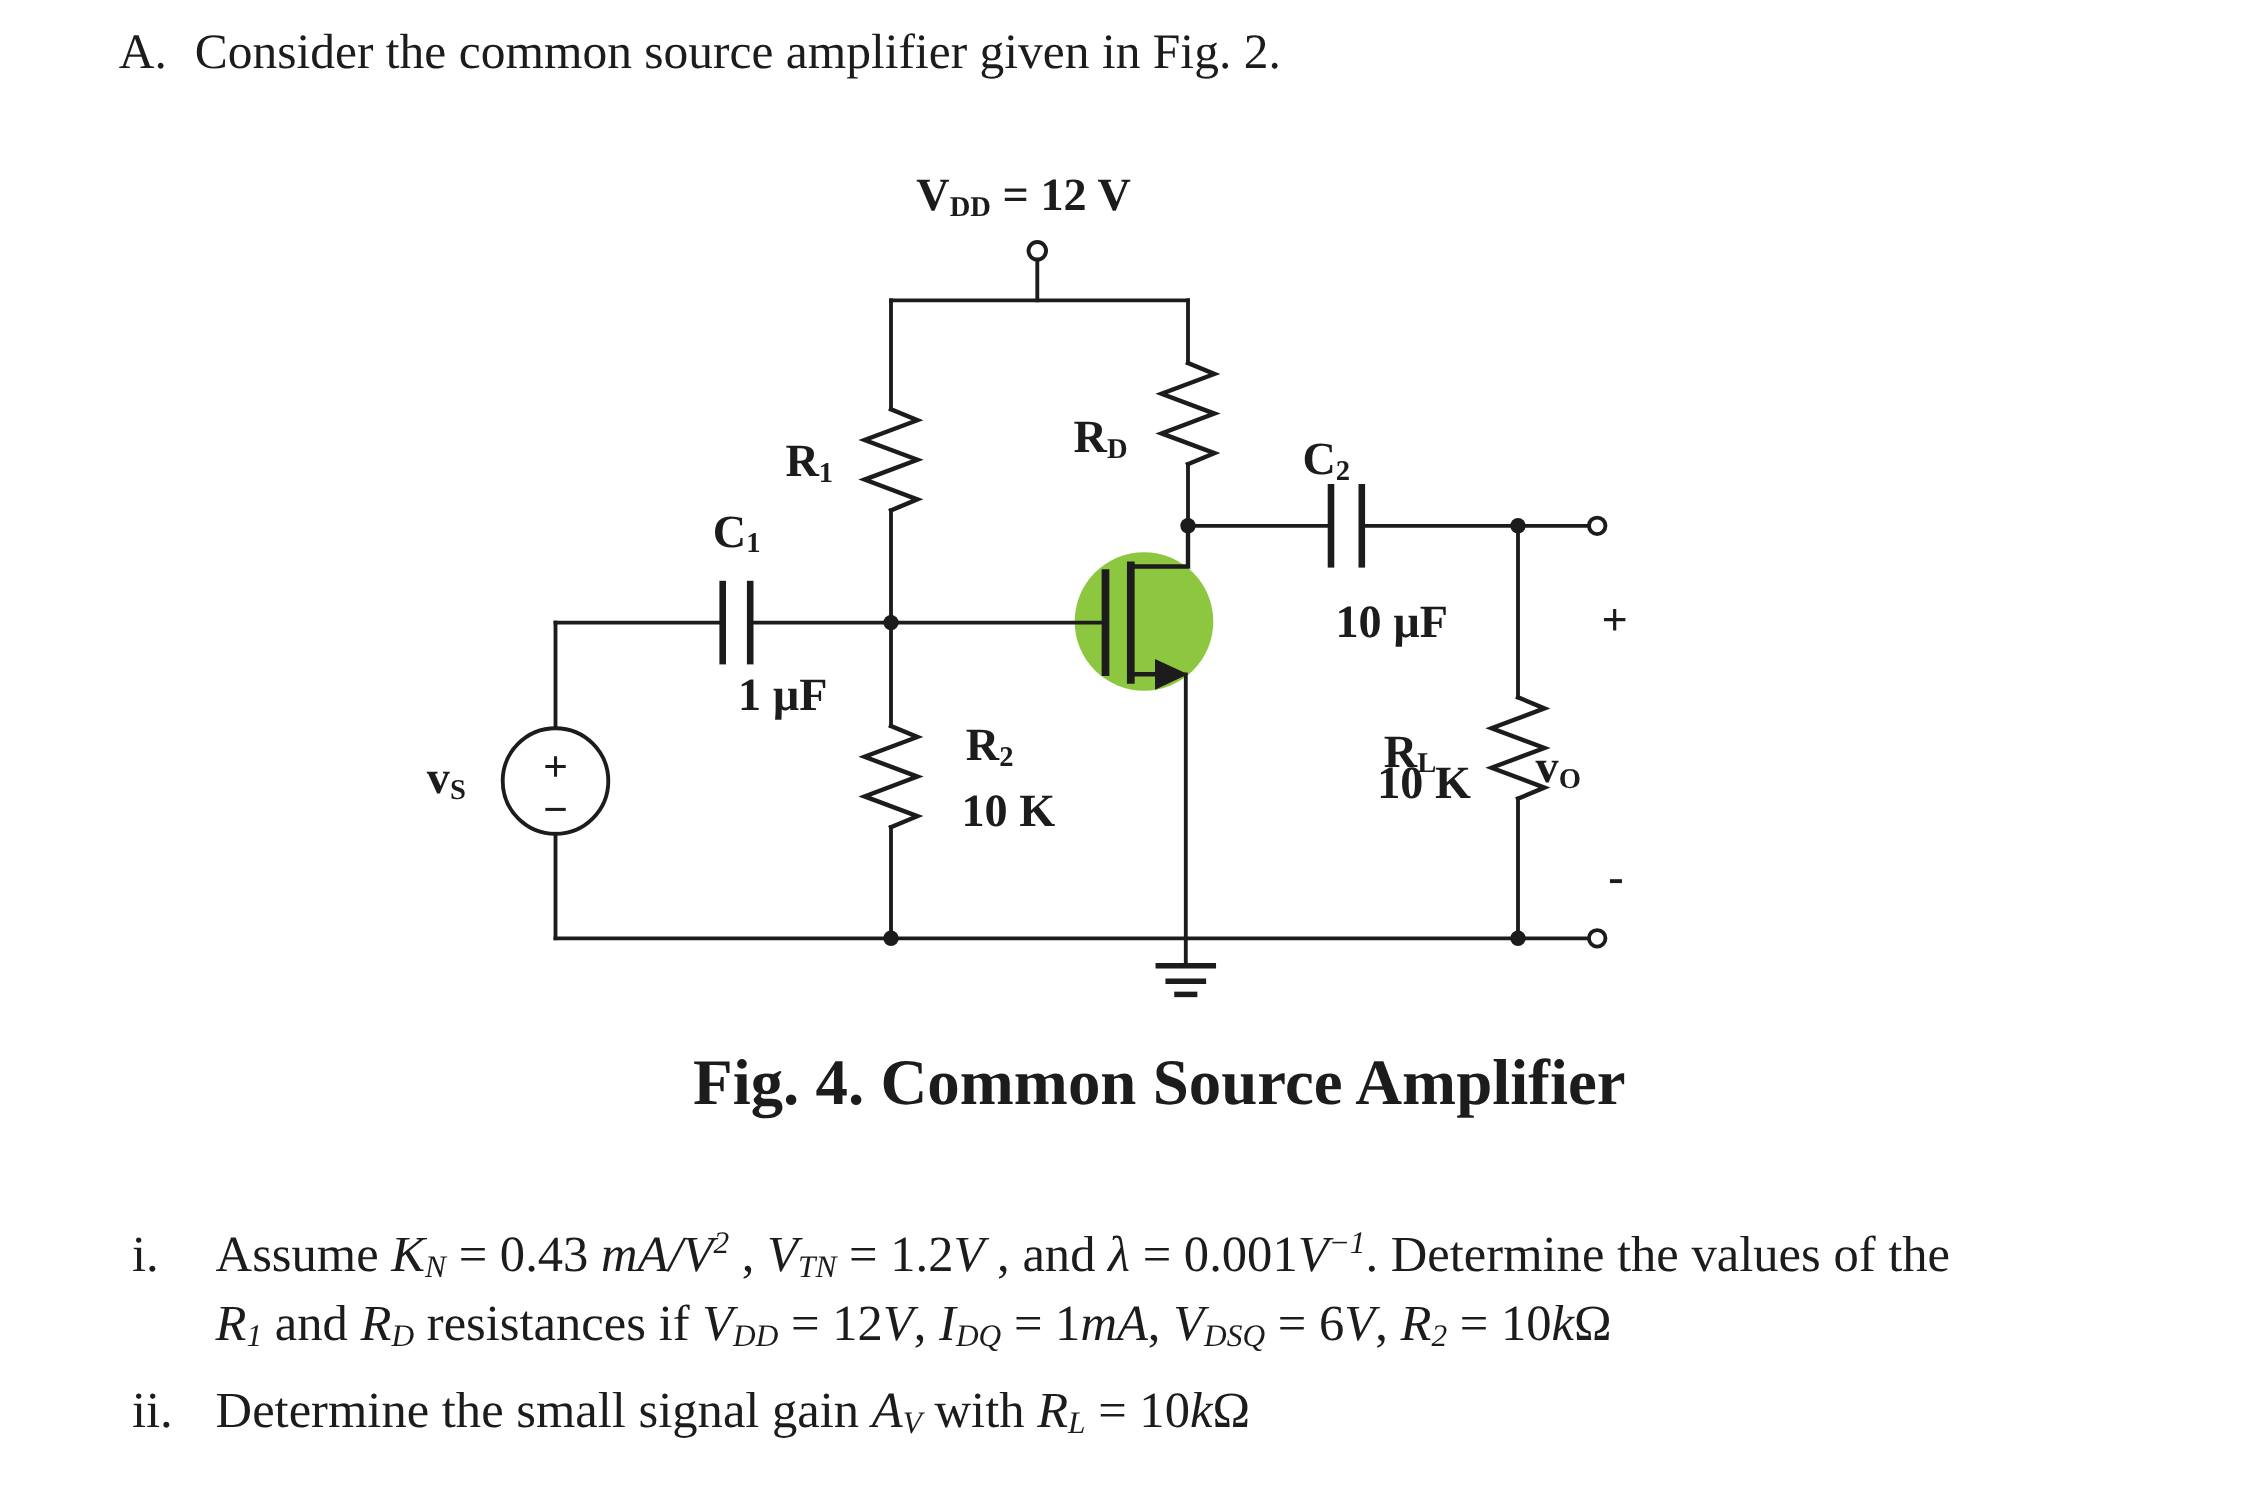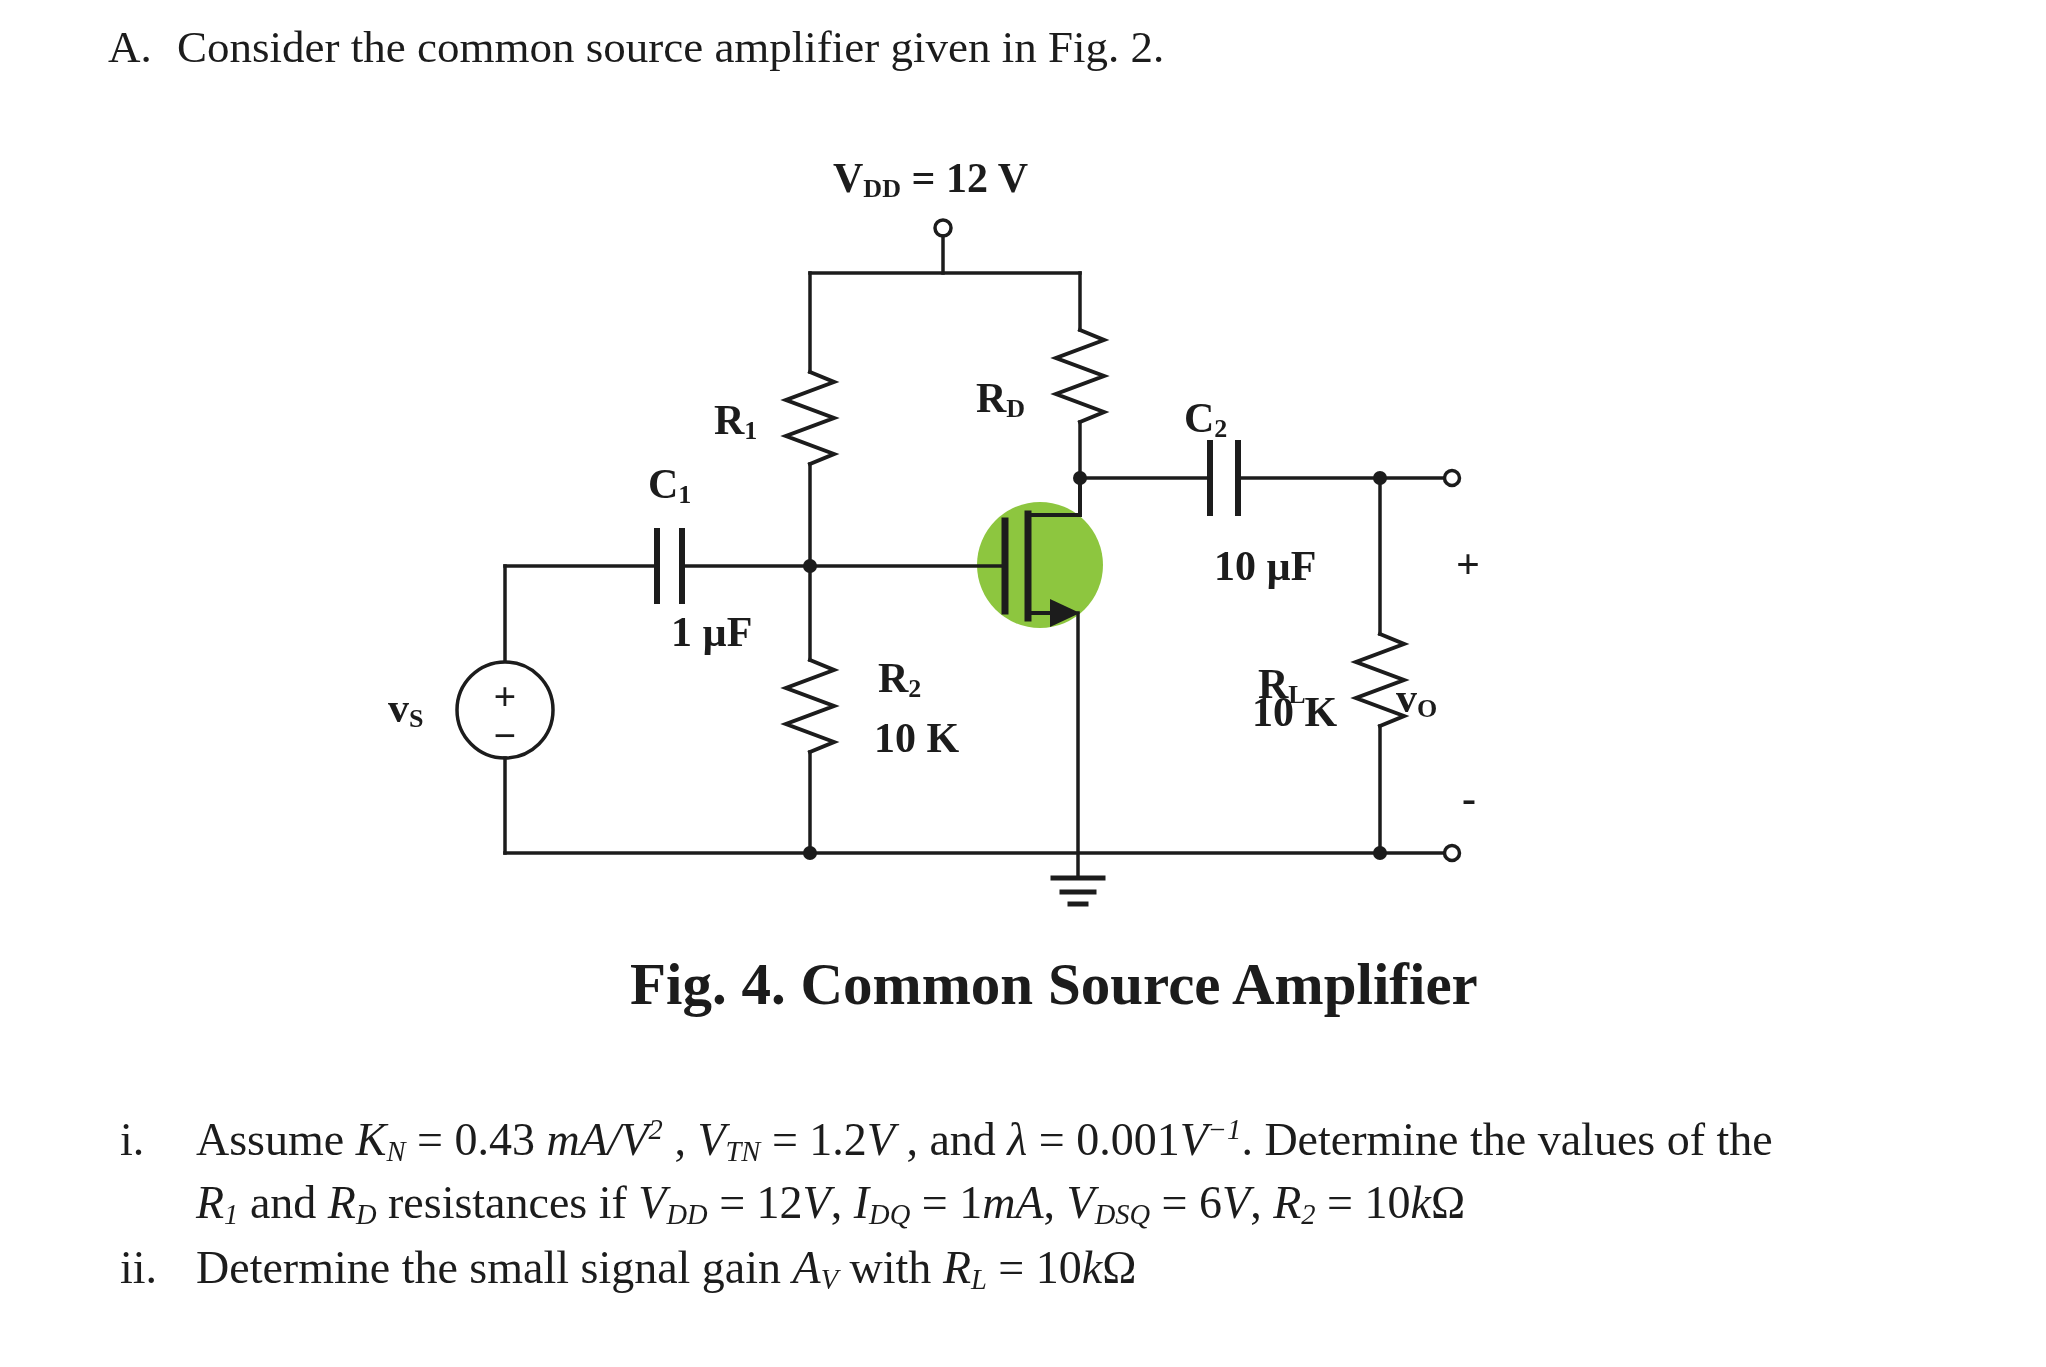--- a/index.html
+++ b/index.html
@@ -22,21 +22,21 @@
   
   .clabel{font-size:42px;font-weight:bold;line-height:1.05;white-space:nowrap;text-align:right;}
   .centered{transform:translate(-50%,-50%);}
   
   .caption{left:630px;top:950px;font-size:59px;font-weight:bold;white-space:nowrap;}
   
   .questions{left:120px;top:1108px;width:1830px;font-size:46px;line-height:63px;}
   .q{display:flex;align-items:flex-start;}
   .q .qmarker{width:76px;flex:none;}
   .q .qtext{flex:1;}
-  .q2{margin-top:2px;}
+  .q2{margin-top:16px;}
   svg{position:absolute;left:0;top:0;}
 </style>
 </head>
 <body>
 
 <div class="abs title">
   <span class="marker">A.</span>
   <span>Consider the common source amplifier given in Fig. 2.</span>
 </div>
 

